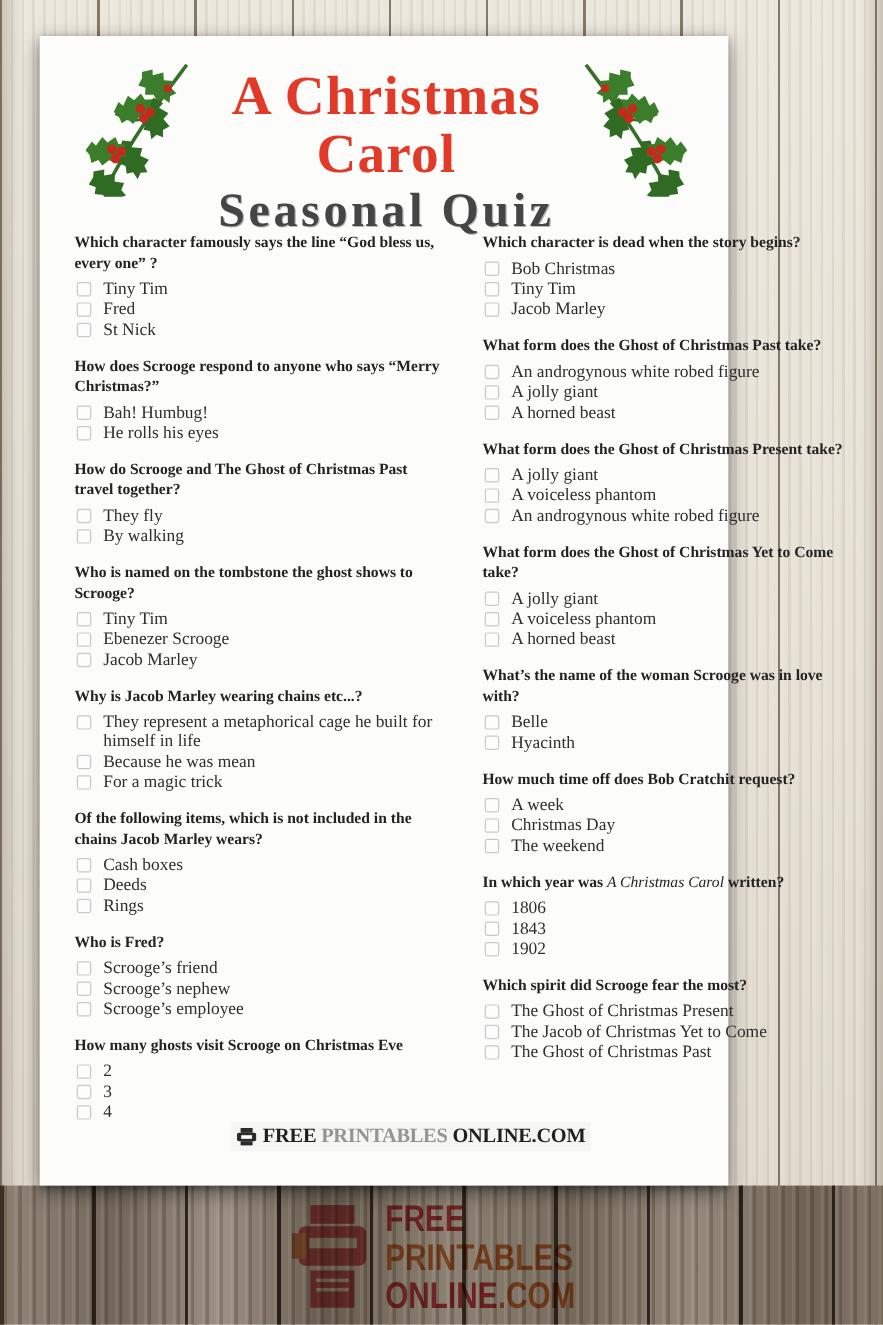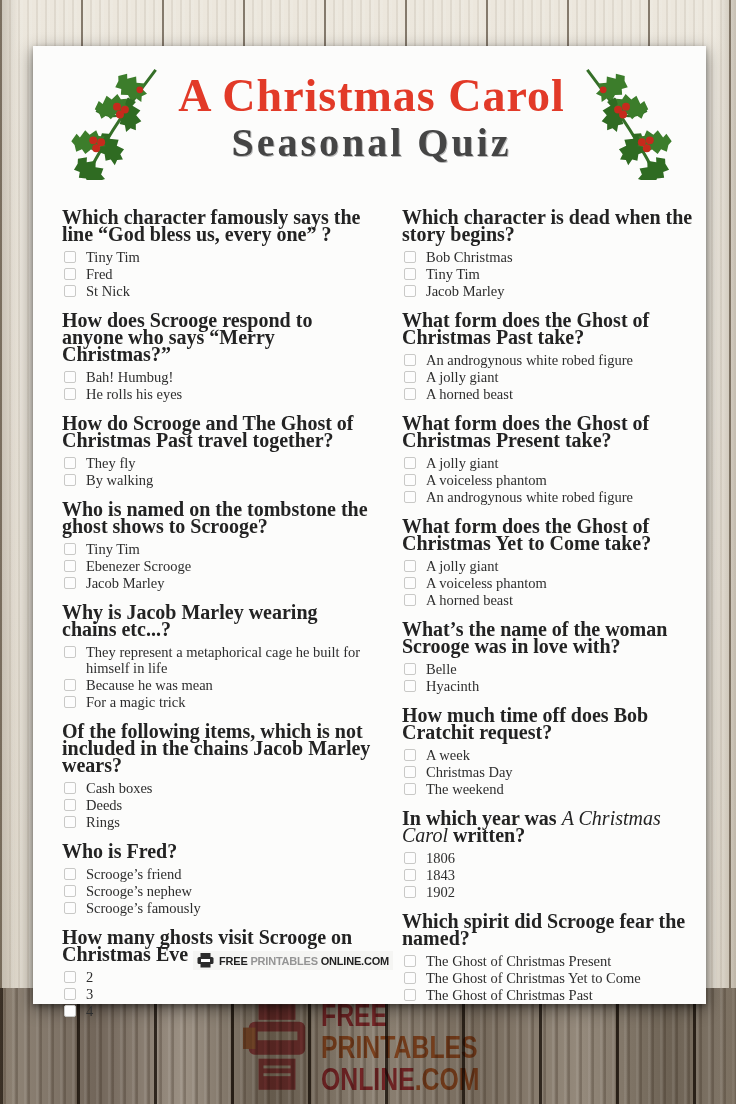--- a/index.html
+++ b/index.html
@@ -17,21 +17,21 @@
     background:
       repeating-linear-gradient(90deg, rgba(22,14,7,0.8) 0 3px, rgba(0,0,0,0) 3px 77px),
       repeating-linear-gradient(90deg, rgba(255,255,255,0.08) 0 2px, rgba(45,32,20,0.25) 4px 6px, rgba(0,0,0,0) 6px 12px),
       linear-gradient(90deg,#93887a 0%,#72665a 13%,#9c9184 25%,#655a4c 37%,#8c8173 51%,#766a5c 65%,#958a7c 79%,#6d6254 91%,#857a6c 100%);
   }
   .wood-side-shade{position:absolute;top:0;bottom:0;width:18px;background:linear-gradient(90deg,rgba(90,75,55,.25),rgba(0,0,0,0));}
   .wood-side-shade.right{right:0;transform:scaleX(-1);}
   .wood-side-shade.left{left:0;}
 
   .paper{
-    position:absolute;left:33px;top:46px;width:673px;height:958px;
+    position:absolute;left:33px;top:30px;width:574px;height:958px;
     background:#fcfcfb;
     box-shadow:0 5px 16px rgba(0,0,0,0.45), 0 2px 5px rgba(0,0,0,0.3);
   }
 
   
   .header{position:relative;height:140px;padding-top:20px;display:flex;justify-content:center;align-items:flex-start;}
   .holly{width:102px;height:114px;flex:0 0 auto;}
   .holly.left{margin-left:34px;}
   .holly.right{margin-right:30px;transform:scaleX(-1);}
   .titles{flex:1 1 auto;text-align:center;padding-top:6px;}
@@ -43,35 +43,35 @@
     font-family:Liberation Serif, serif;font-weight:bold;font-size:40px;line-height:42px;
     letter-spacing:3px;margin-top:2px;text-shadow:1px 1px 0 #b9b9b9;
   }
 
   
   .quiz{display:flex;gap:28px;padding-left:29px;margin-top:3px;}
   .qcol{flex:0 0 auto;}
   .qcol.c1{width:312px;}
   .qcol.c2{width:304px;}
   .question{margin-bottom:13px;}
-  .q-title{font-weight:bold;font-size:20px;line-height:17px;color:#232323;margin-bottom:6px;}
+  .q-title{font-weight:bold;font-size:13px;line-height:17px;color:#232323;margin-bottom:6px;}
   .q-italic{font-style:italic;font-weight:normal;}
   .option{display:flex;align-items:flex-start;margin-bottom:1px;}
   .checkbox{
     flex:0 0 auto;width:10px;height:10px;margin:2px 10px 0 2px;
     border:1.5px solid #c9c9c7;border-radius:2px;background:#fdfdfd;
   }
   .opt-label{font-size:14.5px;line-height:16px;color:#2e2e2e;}
 
   
   .sheet-logo{
     position:absolute;left:160px;top:905px;display:flex;align-items:center;gap:5px;
     background:rgba(240,240,238,0.6);padding:2px 4px;
   }
-  .sheet-logo .txt{font-family:Liberation Sans, sans-serif;font-weight:bold;font-size:11px;letter-spacing:-0.2px;white-space:nowrap;}
+  .sheet-logo .txt{font-family:Liberation Serif, serif;font-weight:bold;font-size:17px;letter-spacing:-0.2px;white-space:nowrap;}
   .sheet-logo .t-gray{color:#949494;}
   .sheet-logo .t-dark{color:#1f1f1f;}
 
   
   .watermark{position:absolute;left:243px;top:1000px;display:flex;gap:10px;mix-blend-mode:multiply;opacity:0.85;}
   .wm-text{transform:scaleX(0.8);transform-origin:left top;font-family:"Liberation Sans",sans-serif;font-weight:bold;font-size:31px;line-height:32px;letter-spacing:0;white-space:nowrap;}
   .wm-icon{margin-top:3px;}
 </style>
 </head>
 <body>
@@ -246,21 +246,21 @@
           <div class="option">
             <span class="checkbox"></span>
             <span class="opt-label">Scrooge’s friend</span>
           </div>
           <div class="option">
             <span class="checkbox"></span>
             <span class="opt-label">Scrooge’s nephew</span>
           </div>
           <div class="option">
             <span class="checkbox"></span>
-            <span class="opt-label">Scrooge’s famously</span>
+            <span class="opt-label">Scrooge’s employee</span>
           </div>
         </div>
         <div class="question">
           <div class="q-title"><span>How many ghosts visit Scrooge on Christmas Eve</span></div>
           <div class="option">
             <span class="checkbox"></span>
             <span class="opt-label">2</span>
           </div>
           <div class="option">
             <span class="checkbox"></span>
@@ -368,28 +368,28 @@
           <div class="option">
             <span class="checkbox"></span>
             <span class="opt-label">1843</span>
           </div>
           <div class="option">
             <span class="checkbox"></span>
             <span class="opt-label">1902</span>
           </div>
         </div>
         <div class="question">
-          <div class="q-title"><span>Which spirit did Scrooge fear the named?</span></div>
+          <div class="q-title"><span>Which spirit did Scrooge fear the most?</span></div>
           <div class="option">
             <span class="checkbox"></span>
             <span class="opt-label">The Ghost of Christmas Present</span>
           </div>
           <div class="option">
             <span class="checkbox"></span>
-            <span class="opt-label">The Ghost of Christmas Yet to Come</span>
+            <span class="opt-label">The Jacob of Christmas Yet to Come</span>
           </div>
           <div class="option">
             <span class="checkbox"></span>
             <span class="opt-label">The Ghost of Christmas Past</span>
           </div>
         </div>
       </div>
     </div>
 
   <div class="sheet-logo">

